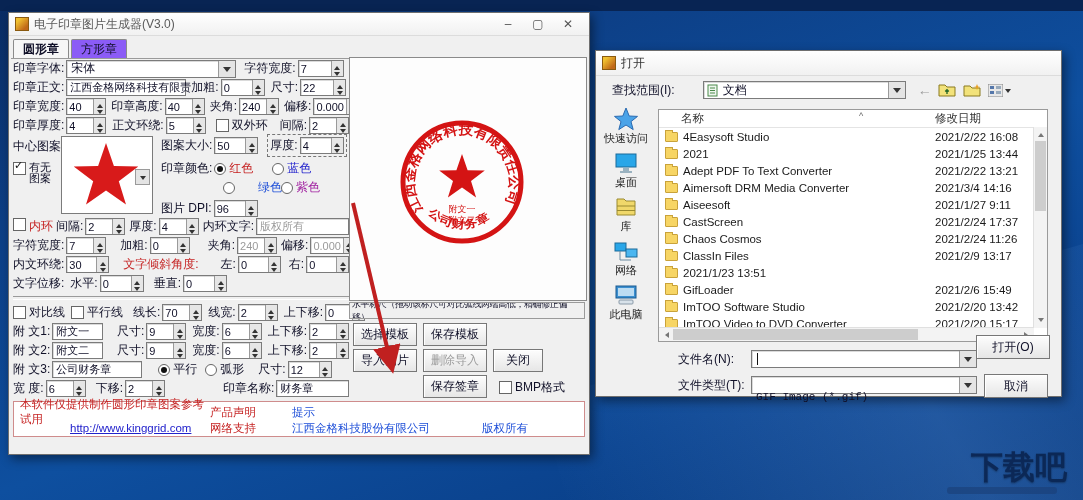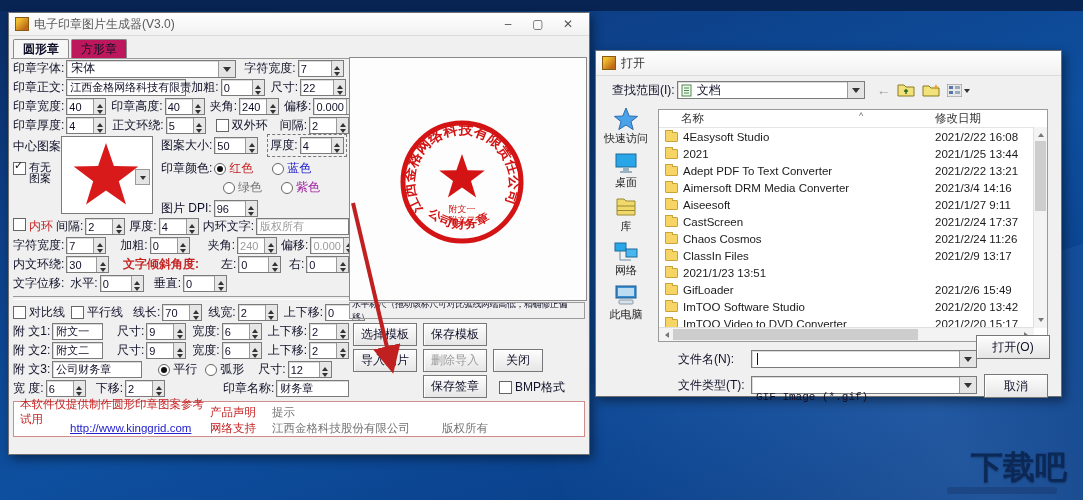--- a/index.html
+++ b/index.html
@@ -20,30 +20,30 @@
 
   .titlebar{height:22px;background:linear-gradient(#ffffff,#f1f1f1);display:flex;align-items:center;
             padding:0 6px;gap:5px;border-bottom:1px solid #dcdcdc;}
   .appicon{width:14px;height:14px;background:linear-gradient(135deg,#f0c030 20%,#c06818 80%);
            border:1px solid #8a5a10;box-sizing:border-box;display:inline-block;}
   .title{font-size:12px;color:#5a5a5a;}
   .wbtns{margin-left:auto;display:flex;color:#555;font-size:12px;}
   .wbtns span{width:30px;text-align:center;line-height:20px;}
 
   .tabs{display:flex;gap:2px;padding:3px 4px 0 4px;height:19px;}
-  .tab{font-size:12px;padding:1px 9px;border:1px solid #8a8a8a;border-bottom:none;background:#be185d;
+  .tab{font-size:12px;padding:1px 9px;border:1px solid #8a8a8a;border-bottom:none;background:#8b5cf6;
        border-radius:2px 2px 0 0;}
   .tab.active{background:#f6f6f6;font-weight:bold;}
   .tabline{height:1px;background:#9a9a9a;margin:0 2px;}
 
   .form{position:absolute;left:4px;top:46px;width:336px;}
   .frow{display:flex;align-items:center;height:19px;font-size:12px;white-space:nowrap;}
   .lbl{margin-right:2px;}
   .red{color:#c52222;}
-  .grn{color:#737373;}
+  .grn{color:#1d4ed8;margin-left:20px;}
   .blu{color:#2222cc;}
   .pur{color:#a020a0;}
   .dis{color:#9b9b9b !important;}
 
   .txt{border:1px solid #7b7b7b;background:#fff;height:17px;font-size:11px;padding:0 3px;
        display:inline-flex;align-items:center;box-sizing:border-box;box-shadow:inset 1px 1px 0 #dadada;}
   .spin{display:inline-flex;border:1px solid #7b7b7b;background:#fff;height:17px;box-sizing:border-box;
         box-shadow:inset 1px 1px 0 #dadada;}
   .sv{min-width:22px;padding:0 2px;font-size:11px;display:flex;align-items:center;}
   .sb{width:11px;display:flex;flex-direction:column;align-items:center;border-left:1px solid #9a9a9a;background:#e6e6e6;}
@@ -342,21 +342,21 @@
           <b class="sb"></b>
       </span>
     </div>
 
     <div class="frow">
       <span class="lbl">内文环绕:</span>
       <span class="spin" style="width:44px">
         <span class="sv" style="flex:1">30</span>
           <b class="sb"></b>
       </span>
-      <span class="lbl red" style="margin-left:14px;font-weight:bold">文字倾斜角度:</span>
+      <span class="lbl red" style="margin-left:14px;font-weight:normal">文字倾斜角度:</span>
       <span class="lbl" style="margin-left:20px">左:</span>
       <span class="spin" style="width:44px">
         <span class="sv" style="flex:1">0</span>
           <b class="sb"></b>
       </span>
       <span class="lbl" style="margin-left:8px">右:</span>
       <span class="spin" style="width:44px">
         <span class="sv" style="flex:1">0</span>
           <b class="sb"></b>
       </span>
@@ -535,21 +535,21 @@
 </div>
 
 <div class="win dlg">
   <div class="titlebar" style="height:24px">
     <span class="appicon"></span>
     <span class="title" style="color:#333">打开</span>
   </div>
 
   <div class="dtool">
     <span class="lbl">查找范围(I):</span>
-    <span class="combo" style="width:188px;margin-left:0">
+    <span class="combo" style="width:203px;margin-left:26px">
       <svg width="12" height="13" style="margin-left:3px">
         <rect x="1" y="1" width="9" height="11" fill="#eef6ee" stroke="#4a8a4a"></rect>
         <line x1="3" y1="4" x2="8" y2="4" stroke="#4a8a4a"></line>
           <line x1="3" y1="6.5" x2="8" y2="6.5" stroke="#4a8a4a"></line>
           <line x1="3" y1="9" x2="8" y2="9" stroke="#4a8a4a"></line>
       </svg>
       <span class="cv">文档</span>
       <span class="dd"></span>
     </span>
     <span class="tools">

